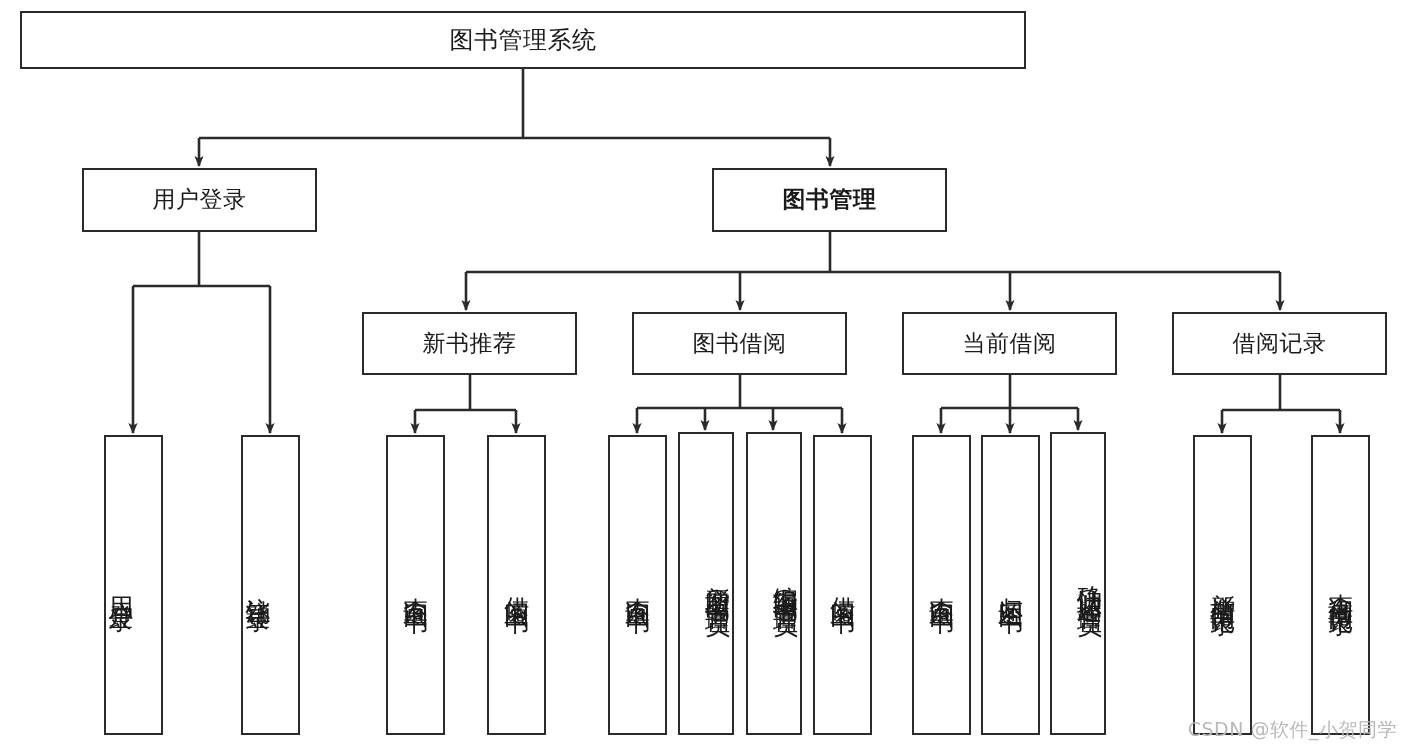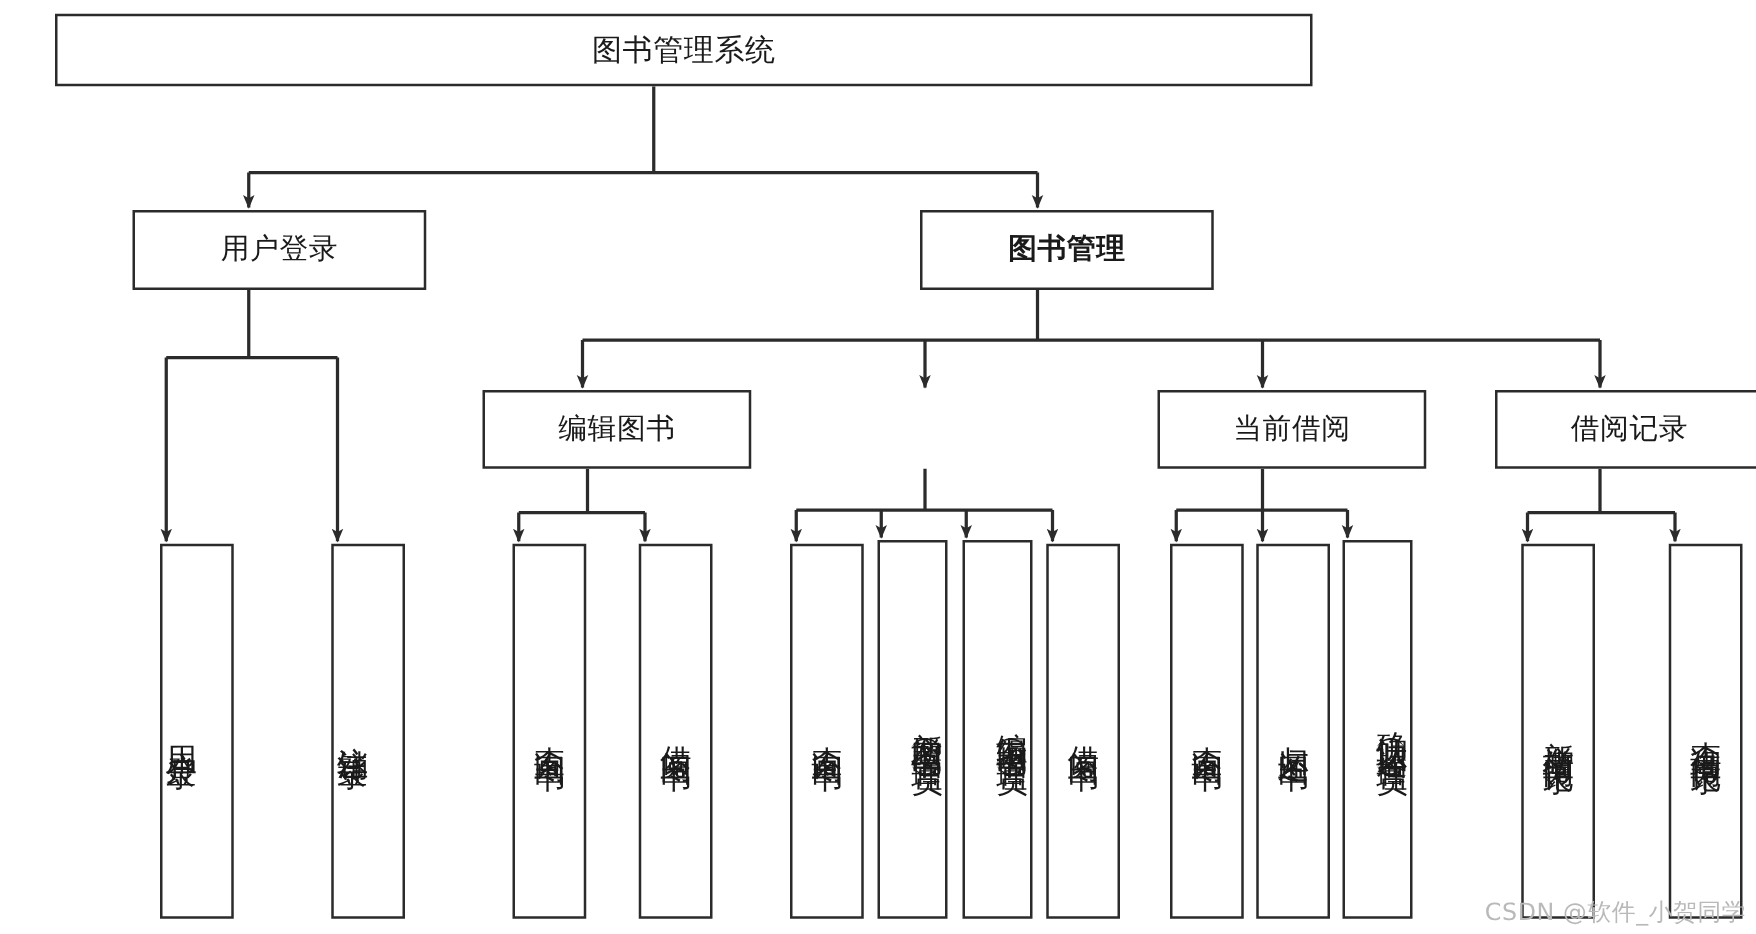--- a/index.html
+++ b/index.html
@@ -30,21 +30,20 @@
     position: absolute;
     box-sizing: border-box;
     background: #ffffff;
     border: 2px solid #2b2b2b;
     display: flex;
     align-items: center;
     justify-content: center;
     color: #1a1a1a;
     line-height: 1.18;
     text-align: center;
-    margin-left: 24px;
   }
   .node-h {
     font-size: 23px;
     letter-spacing: 0.5px;
     white-space: nowrap;
   }
   .node-root {
     font-size: 24px;
   }
   
@@ -134,23 +133,26 @@
 
   <div class="node node-h" style="left:82px; top:168px; width:235px; height:64px;">
     <span>用户登录</span>
   </div>
 
   <div class="node node-h" style="left:712px; top:168px; width:235px; height:64px;font-weight:bold;">
     <span>图书管理</span>
   </div>
 
   <div class="node node-h" style="left:362px; top:312px; width:215px; height:63px;">
-    <span>编辑图书</span>
-  </div>
-
+    <span>新书推荐</span>
+  </div>
+
+  <div class="node node-h" style="left:632px; top:312px; width:215px; height:63px;">
+    <span>图书借阅</span>
+  </div>
 
   <div class="node node-h" style="left:1172px; top:312px; width:215px; height:63px;">
     <span>借阅记录</span>
   </div>
 
   <div class="node node-h" style="left:902px; top:312px; width:215px; height:63px;">
     <span>当前借阅</span>
   </div>
 
   <div class="node node-v align-bottom" style="left:104px; top:435px; width:59px; height:300px;">

